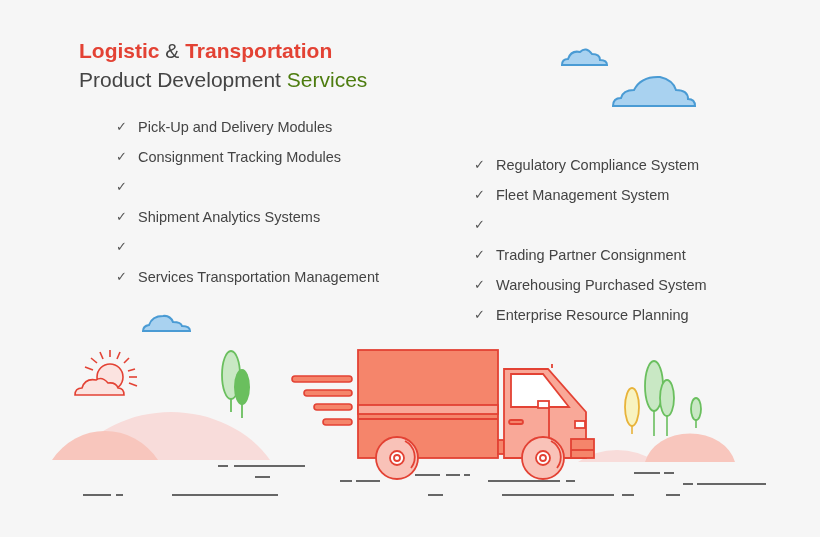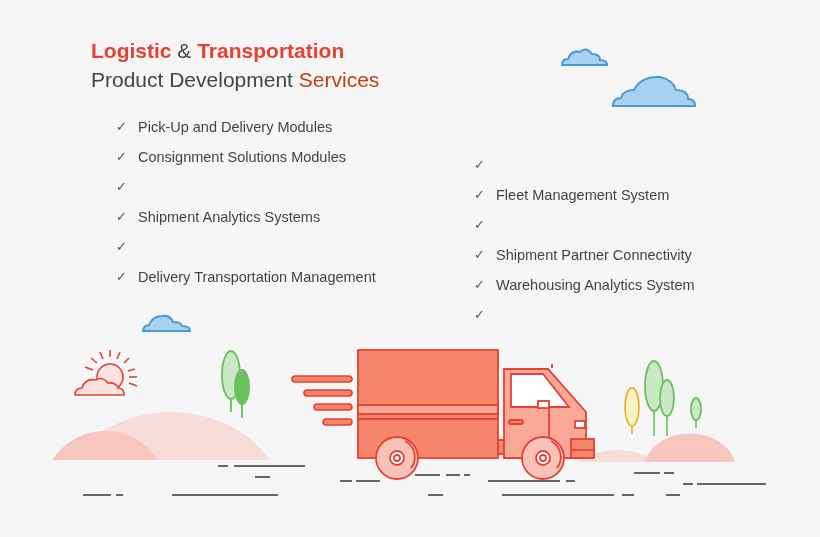--- a/index.html
+++ b/index.html
@@ -3,27 +3,27 @@
 <meta charset="utf-8">
 <style>
   html, body { margin: 0; padding: 0; }
   body {
     width: 820px; height: 537px; overflow: hidden;
     background: #f6f6f6;
     font-family: "Liberation Sans", "DejaVu Sans", sans-serif;
     position: relative;
   }
   .title {
-    position: absolute; left: 91px; top: 36px;
+    position: absolute; left: 79px; top: 36px;
     line-height: 29px;
   }
   .title .line1 { font-size: 21px; font-weight: bold; color: #e34234; }
   .title .line1 .amp { font-weight: normal; color: #444; }
   .title .line2 { font-size: 21px; color: #444; }
-  .title .line2 .accent { color: #c2410c; }
+  .title .line2 .accent { color: #4d7c0f; }
   .list {
     position: absolute; margin: 0; padding: 0; list-style: none;
   }
   .list li {
     height: 30px; line-height: 20px;
     font-size: 14.5px; color: #444;
     display: flex; align-items: flex-start;
   }
   .list .check { width: 22px; color: #555; font-size: 13px; display: inline-block; }
   #list-left { left: 116px; top: 117px; }
@@ -42,59 +42,61 @@
   </div>
 </div>
 
 <ul class="list" id="list-left">
   <li>
       <span class="check">✓</span>
       <span>Pick-Up and Delivery Modules</span>
     </li>
   <li>
       <span class="check">✓</span>
-      <span>Consignment Solutions Modules</span>
+      <span>Consignment Tracking Modules</span>
     </li>
   <li>
       <span class="check">✓</span>
     </li>
   <li>
       <span class="check">✓</span>
       <span>Shipment Analytics Systems</span>
     </li>
   <li>
       <span class="check">✓</span>
     </li>
   <li>
       <span class="check">✓</span>
-      <span>Delivery Transportation Management</span>
+      <span>Services Transportation Management</span>
     </li>
 </ul>
 
 <ul class="list" id="list-right">
   <li>
       <span class="check">✓</span>
+      <span>Regulatory Compliance System</span>
     </li>
   <li>
       <span class="check">✓</span>
       <span>Fleet Management System</span>
     </li>
   <li>
       <span class="check">✓</span>
     </li>
   <li>
       <span class="check">✓</span>
-      <span>Shipment Partner Connectivity</span>
-    </li>
-  <li>
-      <span class="check">✓</span>
-      <span>Warehousing Analytics System</span>
-    </li>
-  <li>
-      <span class="check">✓</span>
+      <span>Trading Partner Consignment</span>
+    </li>
+  <li>
+      <span class="check">✓</span>
+      <span>Warehousing Purchased System</span>
+    </li>
+  <li>
+      <span class="check">✓</span>
+      <span>Enterprise Resource Planning</span>
     </li>
 </ul>
 
 <svg class="scene" width="820" height="537" viewBox="0 0 820 537">
 
   <g fill="#a9d2f0" stroke="#4a9bd4" stroke-width="2">
     <path d="M562 65 Q562 59 568 59 Q571 50 580 52 Q586 46 592 54 Q600 54 600 60 Q607 60 607 65 Z"></path>
   </g>
   <g fill="#a9d2f0" stroke="#4a9bd4" stroke-width="2">
     <path d="M613 106 Q613 98 621 98 Q623 90 634 90 Q641 76 660 77 Q673 80 676 90 Q688 90 688 99 Q695 99 695 106 Z"></path>

